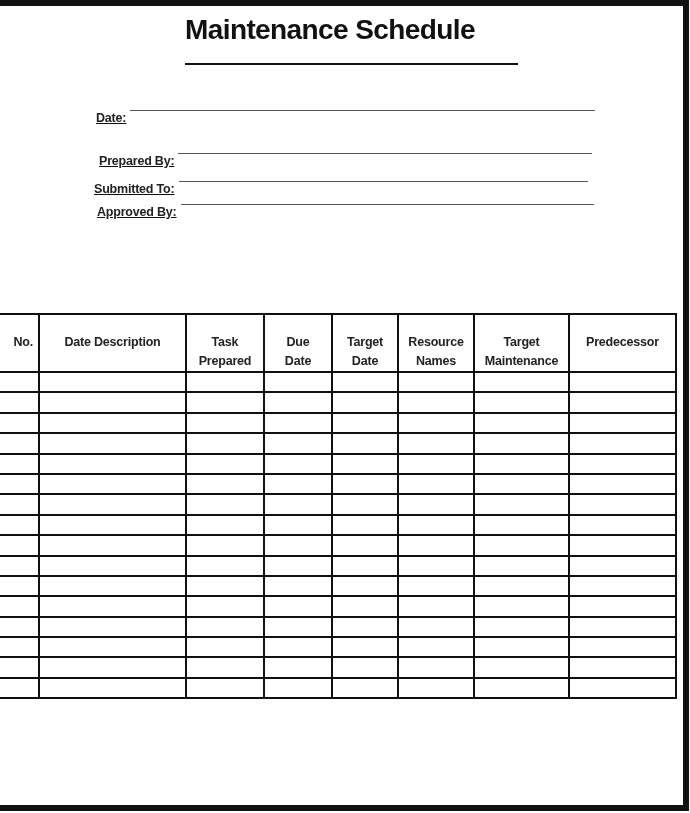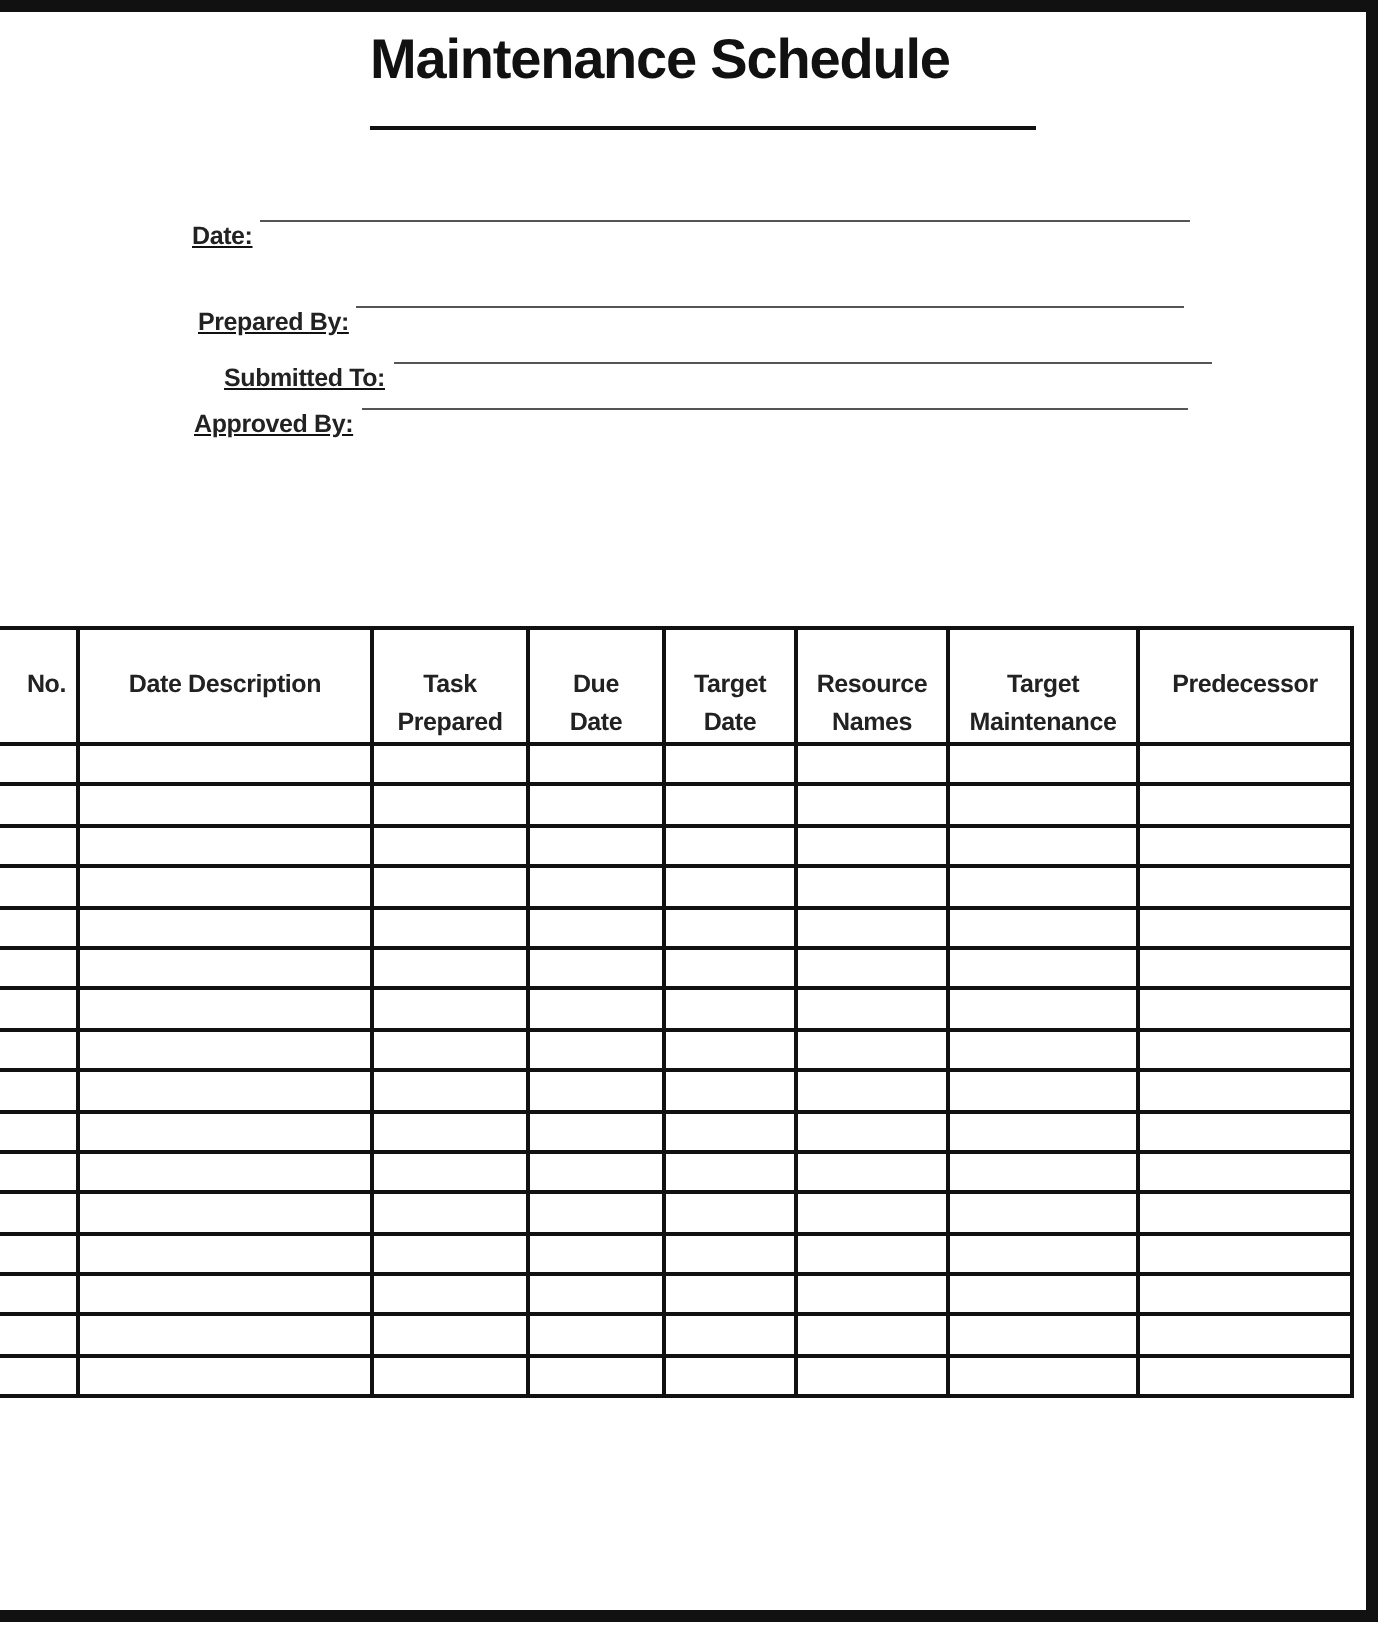--- a/index.html
+++ b/index.html
@@ -104,21 +104,21 @@
 <div class="title-underline"></div>
 
 <div class="field" style="left:96px; top:110px; width:499px;">
   <span class="field-label">Date:</span>
   <span class="field-line"></span>
 </div>
 <div class="field" style="left:99px; top:128px; width:493px;margin-top:25px;">
   <span class="field-label">Prepared By:</span>
   <span class="field-line"></span>
 </div>
-<div class="field" style="left:112px; top:181px; width:494px;">
+<div class="field" style="left:94px; top:181px; width:494px;">
   <span class="field-label">Submitted To:</span>
   <span class="field-line"></span>
 </div>
 <div class="field" style="left:97px; top:204px; width:497px;">
   <span class="field-label">Approved By:</span>
   <span class="field-line"></span>
 </div>
 
 <table class="schedule-table">
   <colgroup>

